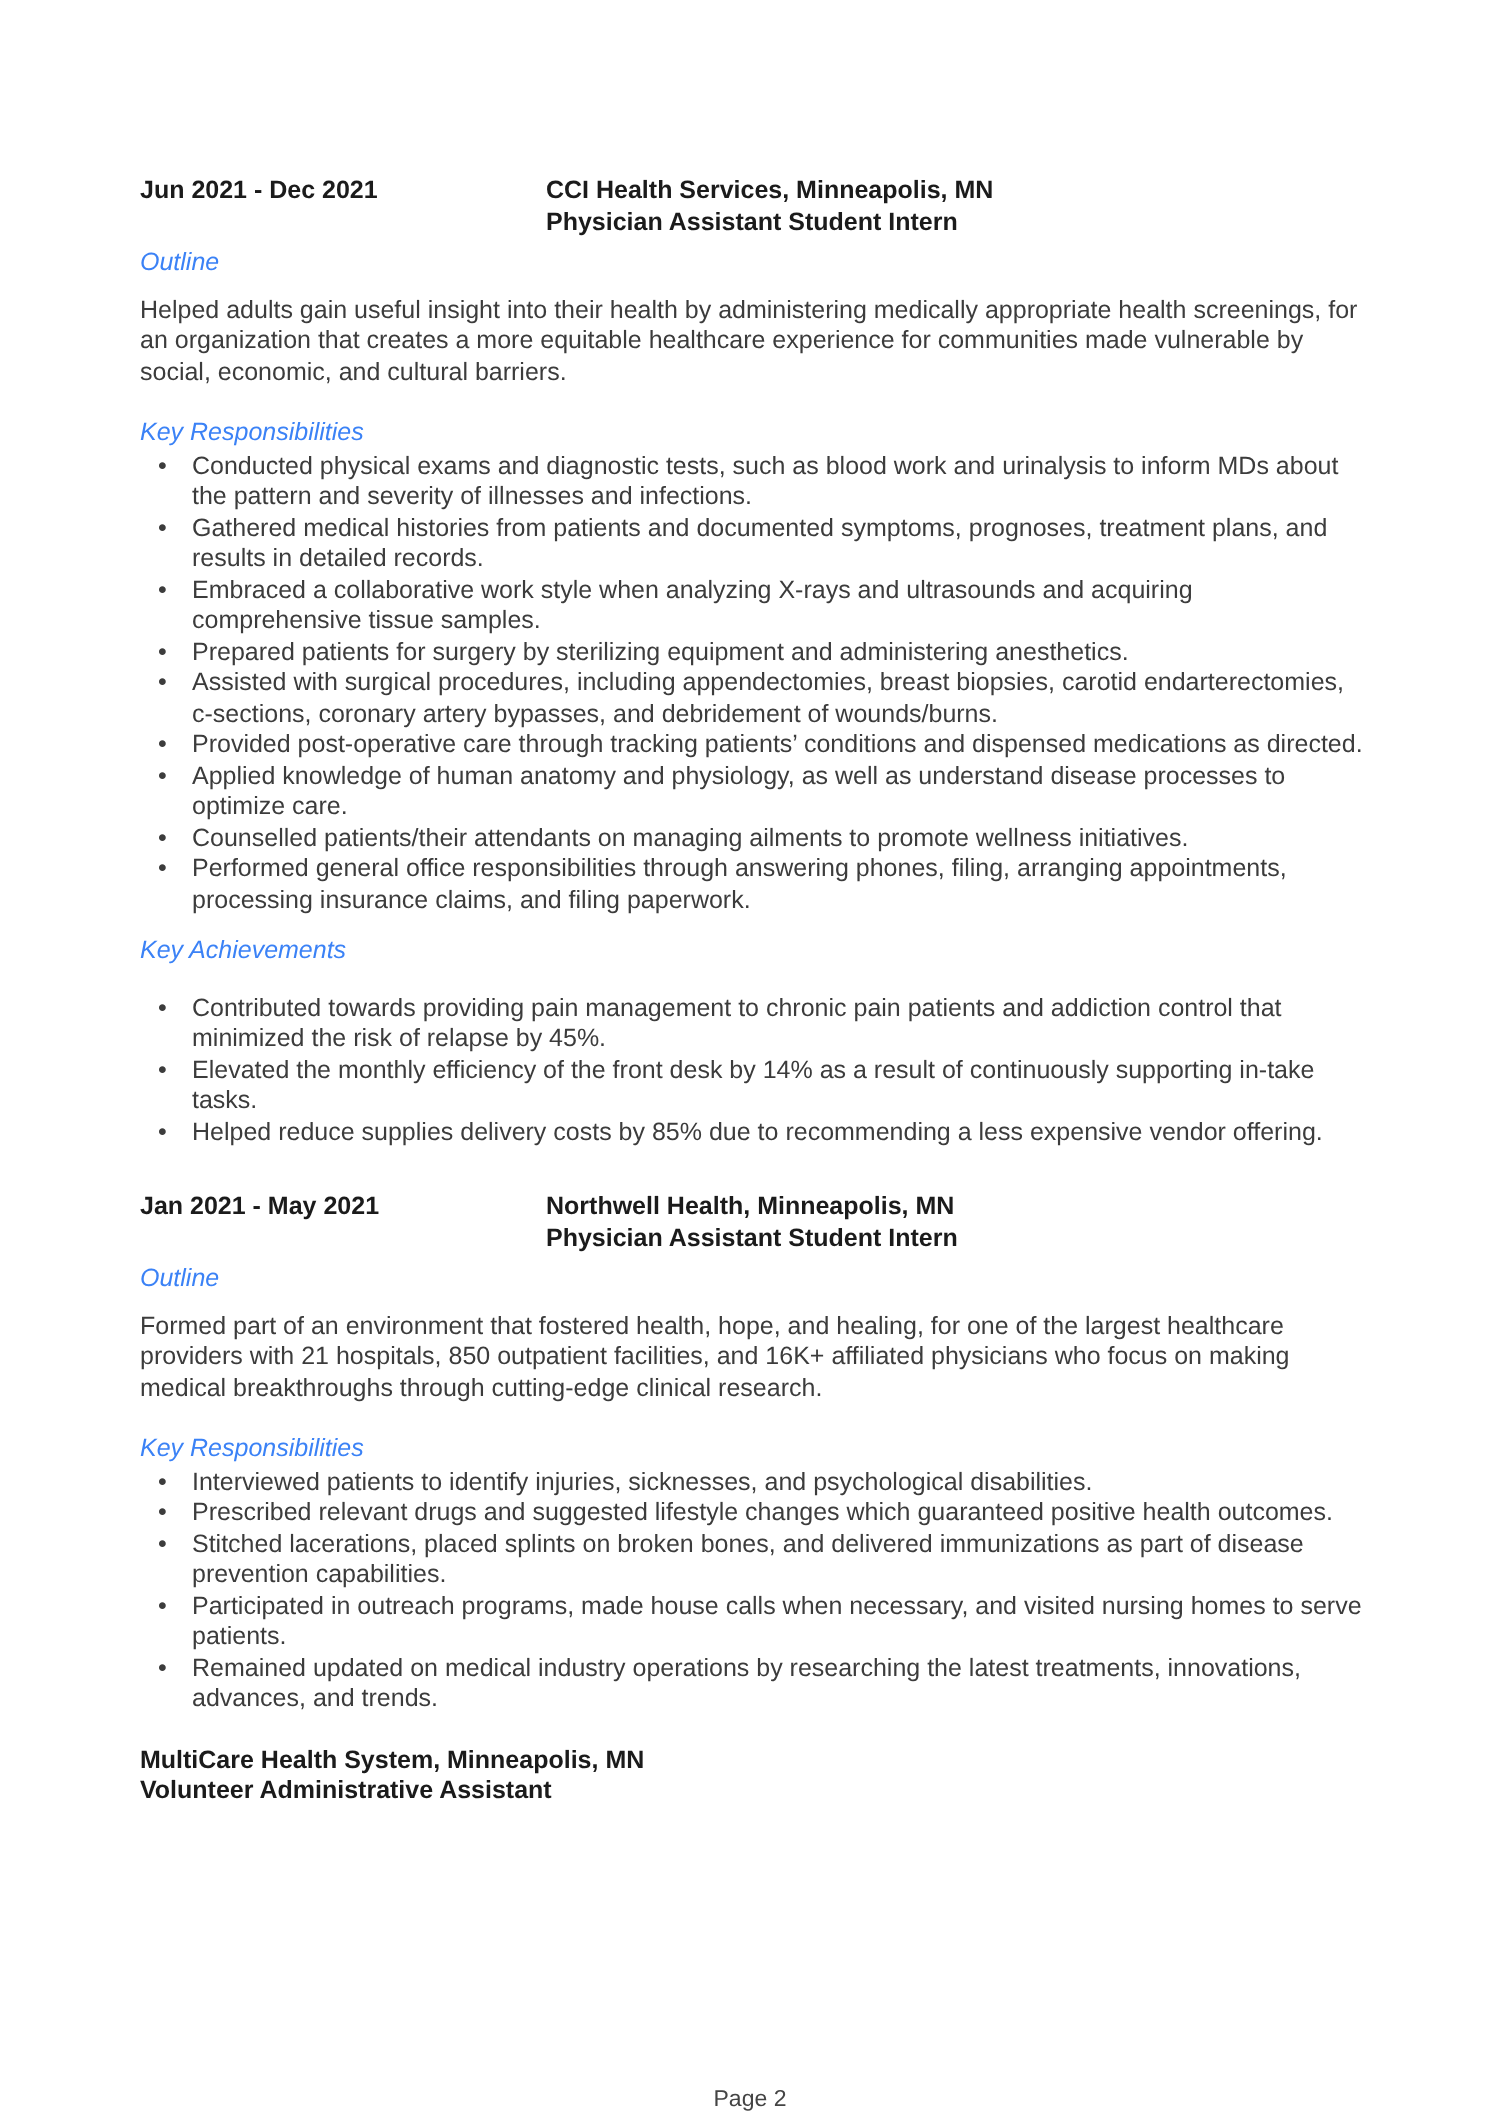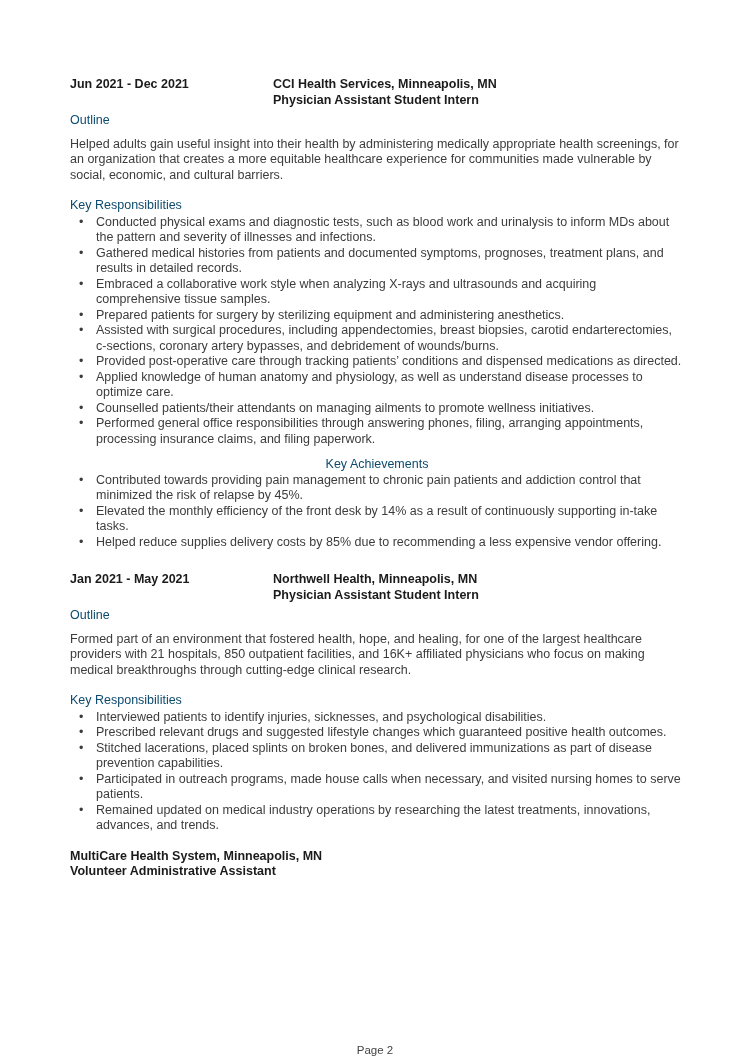--- a/index.html
+++ b/index.html
@@ -14,41 +14,42 @@
     background: #ffffff;
     font-family: "Liberation Sans", "DejaVu Sans", sans-serif;
     font-size: 12.5px;
     line-height: 15.5px;
     color: #3c3c3c;
     overflow: hidden;
   }
   .content {
     position: absolute;
     left: 70px;
-    top: 77px;
+    top: 88px;
     width: 614px;
   }
   .entry-header {
     display: flex;
     font-weight: bold;
     color: #1b1b1b;
   }
   .entry-header .dates {
     width: 203px;
     flex: none;
   }
   .entry-2 { margin-top: 22px; }
   .entry-3 { margin-top: 15px; }
   .label {
-    color: #0c4a6e;
+    font-style: italic;
+    color: #3b82f6;
   }
   .label-outline { margin-top: 5px; }
   .para { margin: 8px 0 0 0; }
   .label-resp { margin-top: 15px; margin-bottom: 1px; }
-  .label-ach  { margin-top: 10px; margin-bottom: 0; text-align: center; }
+  .label-ach  { margin-top: 10px; margin-bottom: 13px; }
   ul.bullets {
     list-style: none;
     margin: 0;
     padding: 0;
   }
   ul.bullets li {
     position: relative;
     padding-left: 26px;
   }
   ul.bullets li::before {

